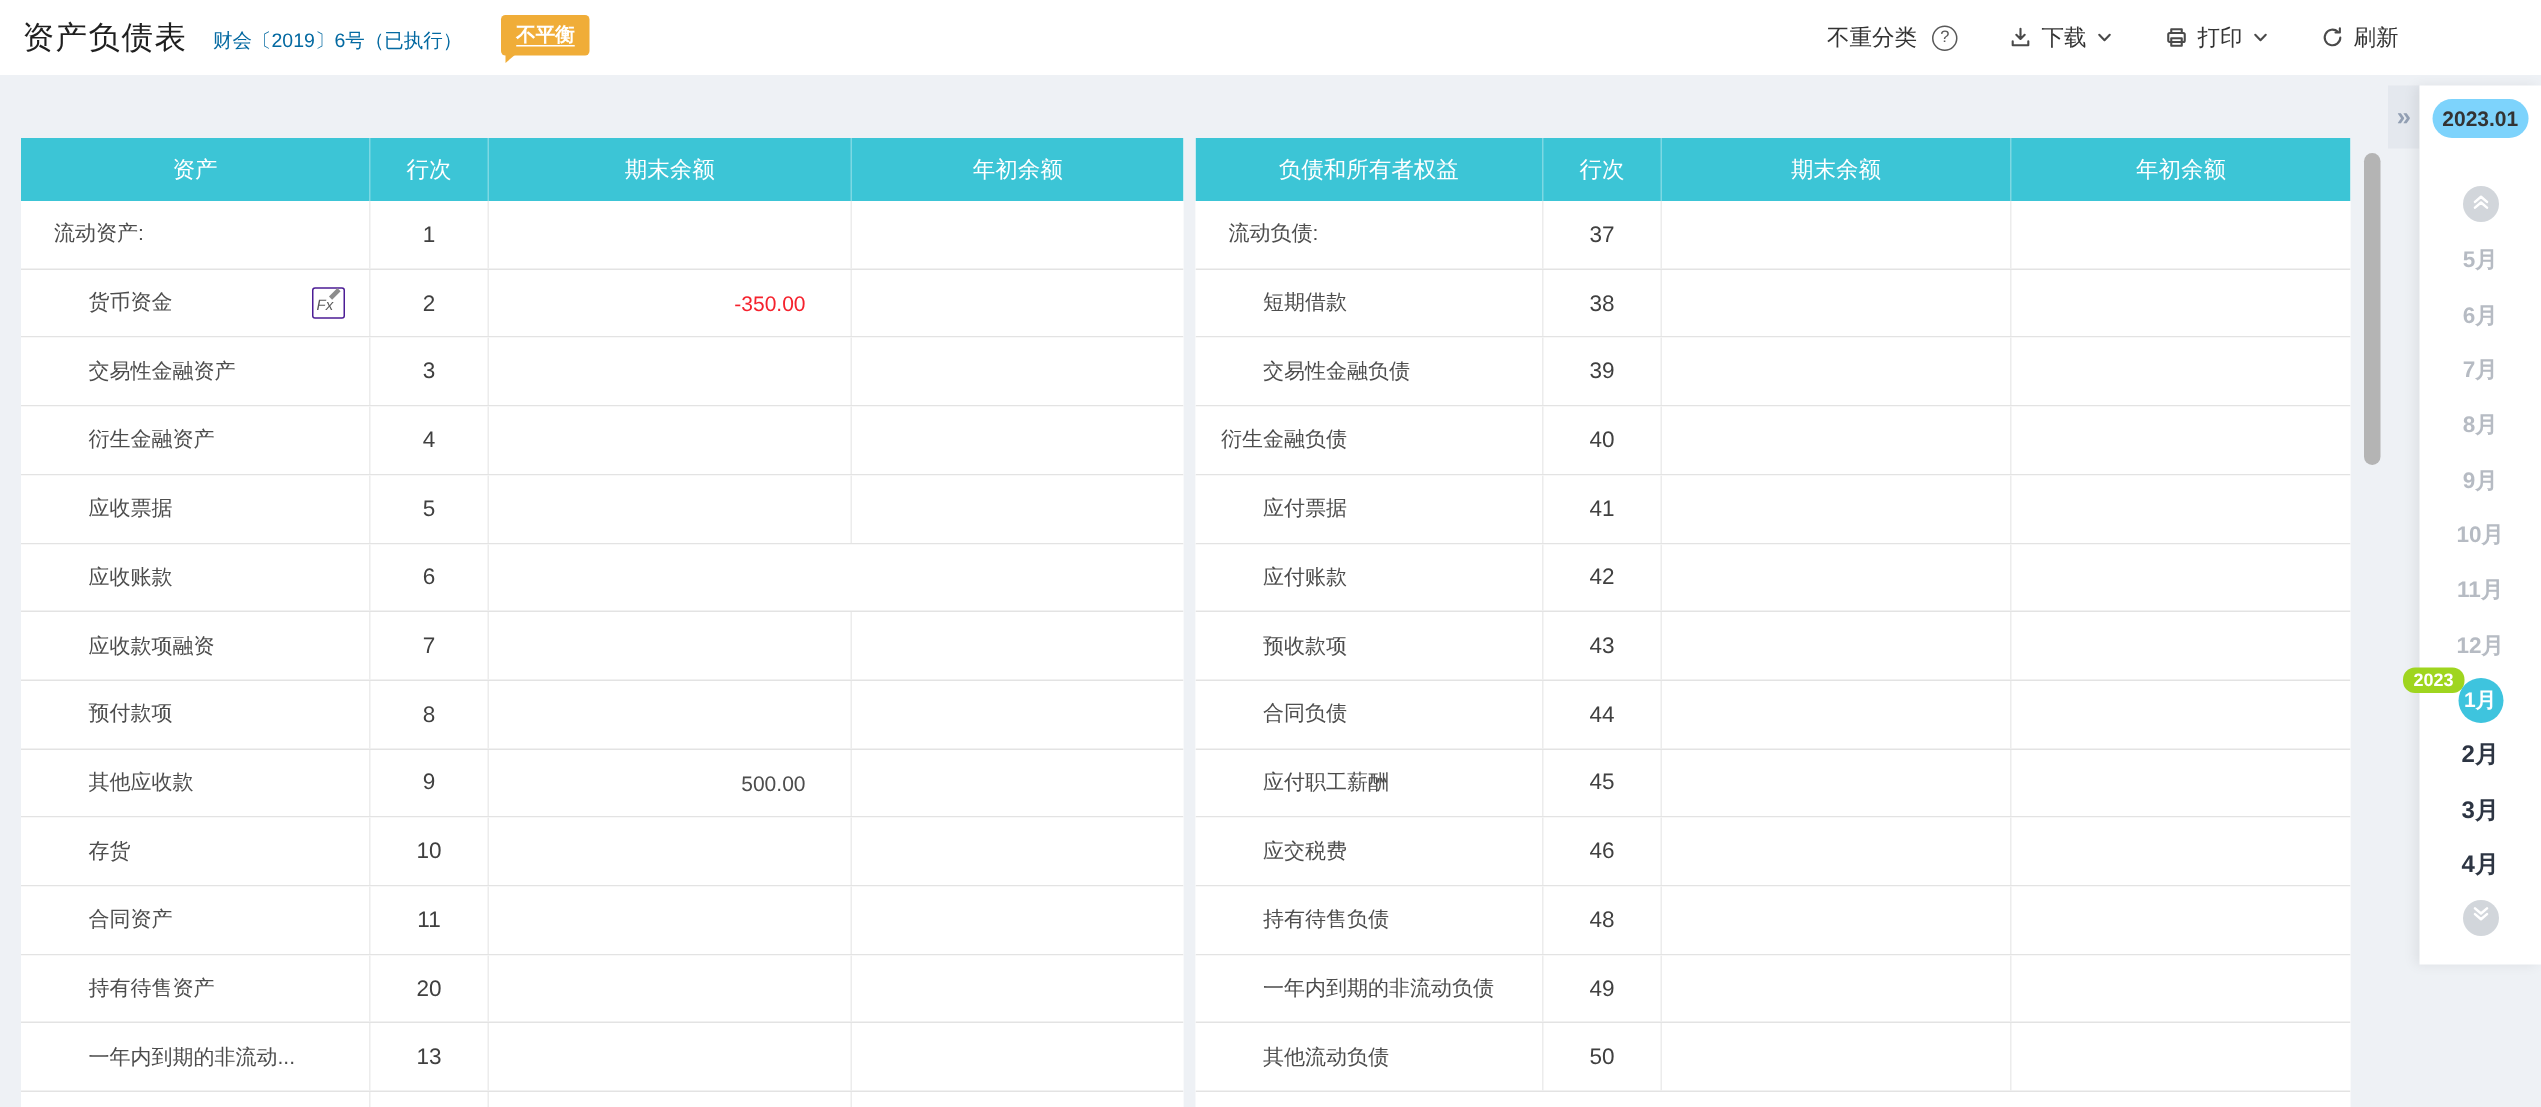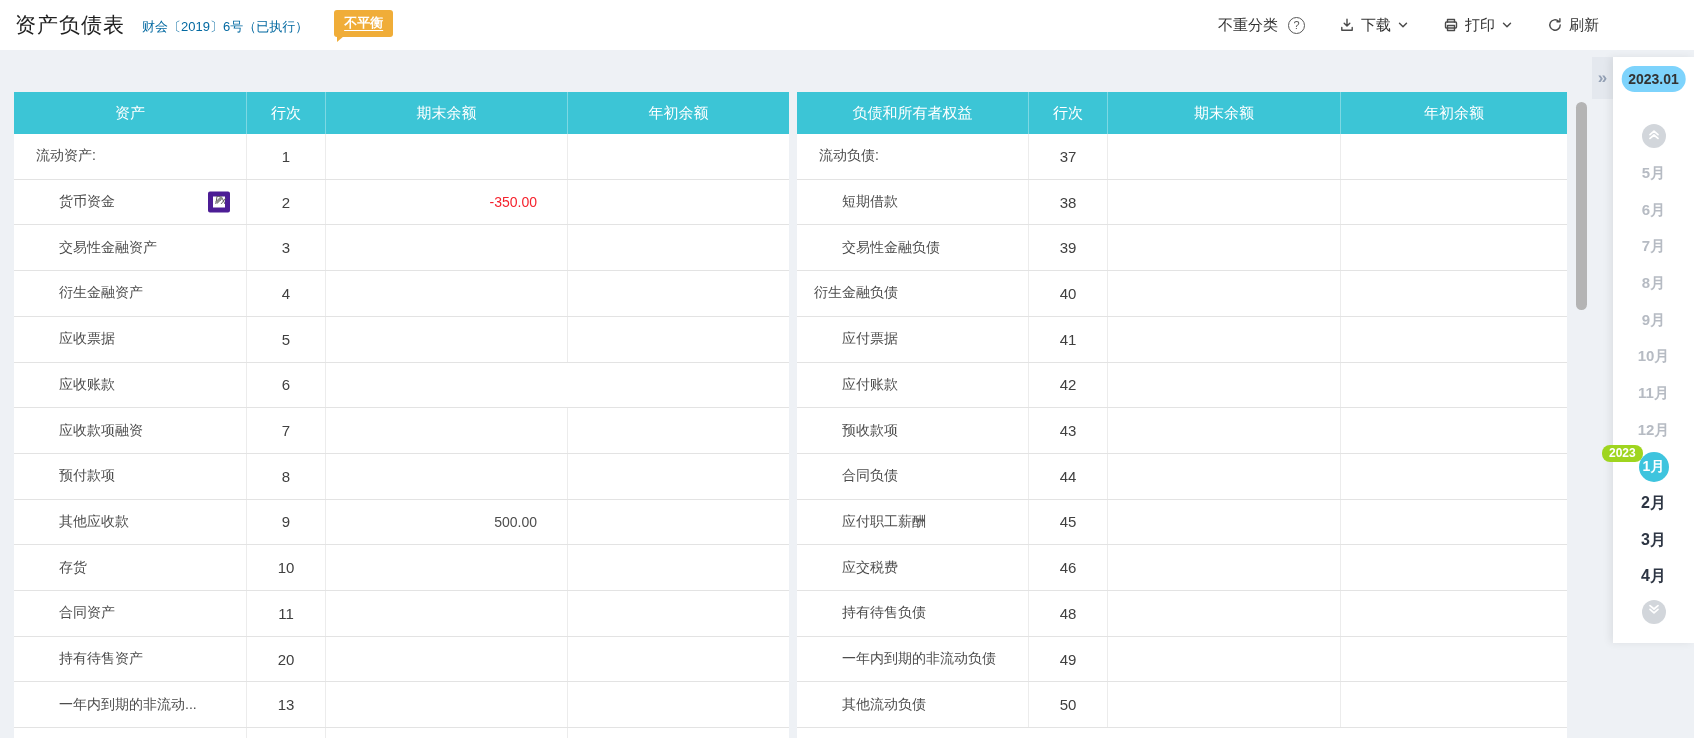--- a/index.html
+++ b/index.html
@@ -36,21 +36,21 @@
   .trow { display:flex; height:45.71px; border-bottom:1px solid #e3e3e3; background:#fff; }
   .td { height:100%; display:flex; align-items:center; font-size:14px; color:#4d4d4d;
         border-right:1px solid #ececec; }
   .td:last-child { border-right:none; }
   .td.name { padding-left:22px; position:relative; }
   .td.name.indent { padding-left:45px; }
   .td.line { justify-content:center; font-size:15px; color:#404040; }
   .td.val { justify-content:flex-end; padding-right:30px; }
   .td.val.neg { color:#f5222d; }
   .fx-icon { position:absolute; right:16px; top:50%; transform:translateY(-50%);
-             width:22px; height:21px; border:5px solid #4c1d95; border-radius:2px; background:#fff;
+             width:22px; height:21px; border:1px solid #4c1d95; border-radius:2px; background:#fff;
              font-size:10px; font-style:italic; color:#595959; display:flex; align-items:flex-end;
              justify-content:flex-start; padding:0 0 2px 2px; cursor:pointer; }
   .fx-icon::after { content:''; position:absolute; right:2px; top:2px; width:8px; height:2.5px;
              background:#8c8c8c; transform:rotate(-45deg); }
 
   
   .vscroll-thumb { position:absolute; left:1576px; top:102px; width:11px; height:208px;
                    background:#b4b4b4; border-radius:6px; cursor:pointer; }
 
   

